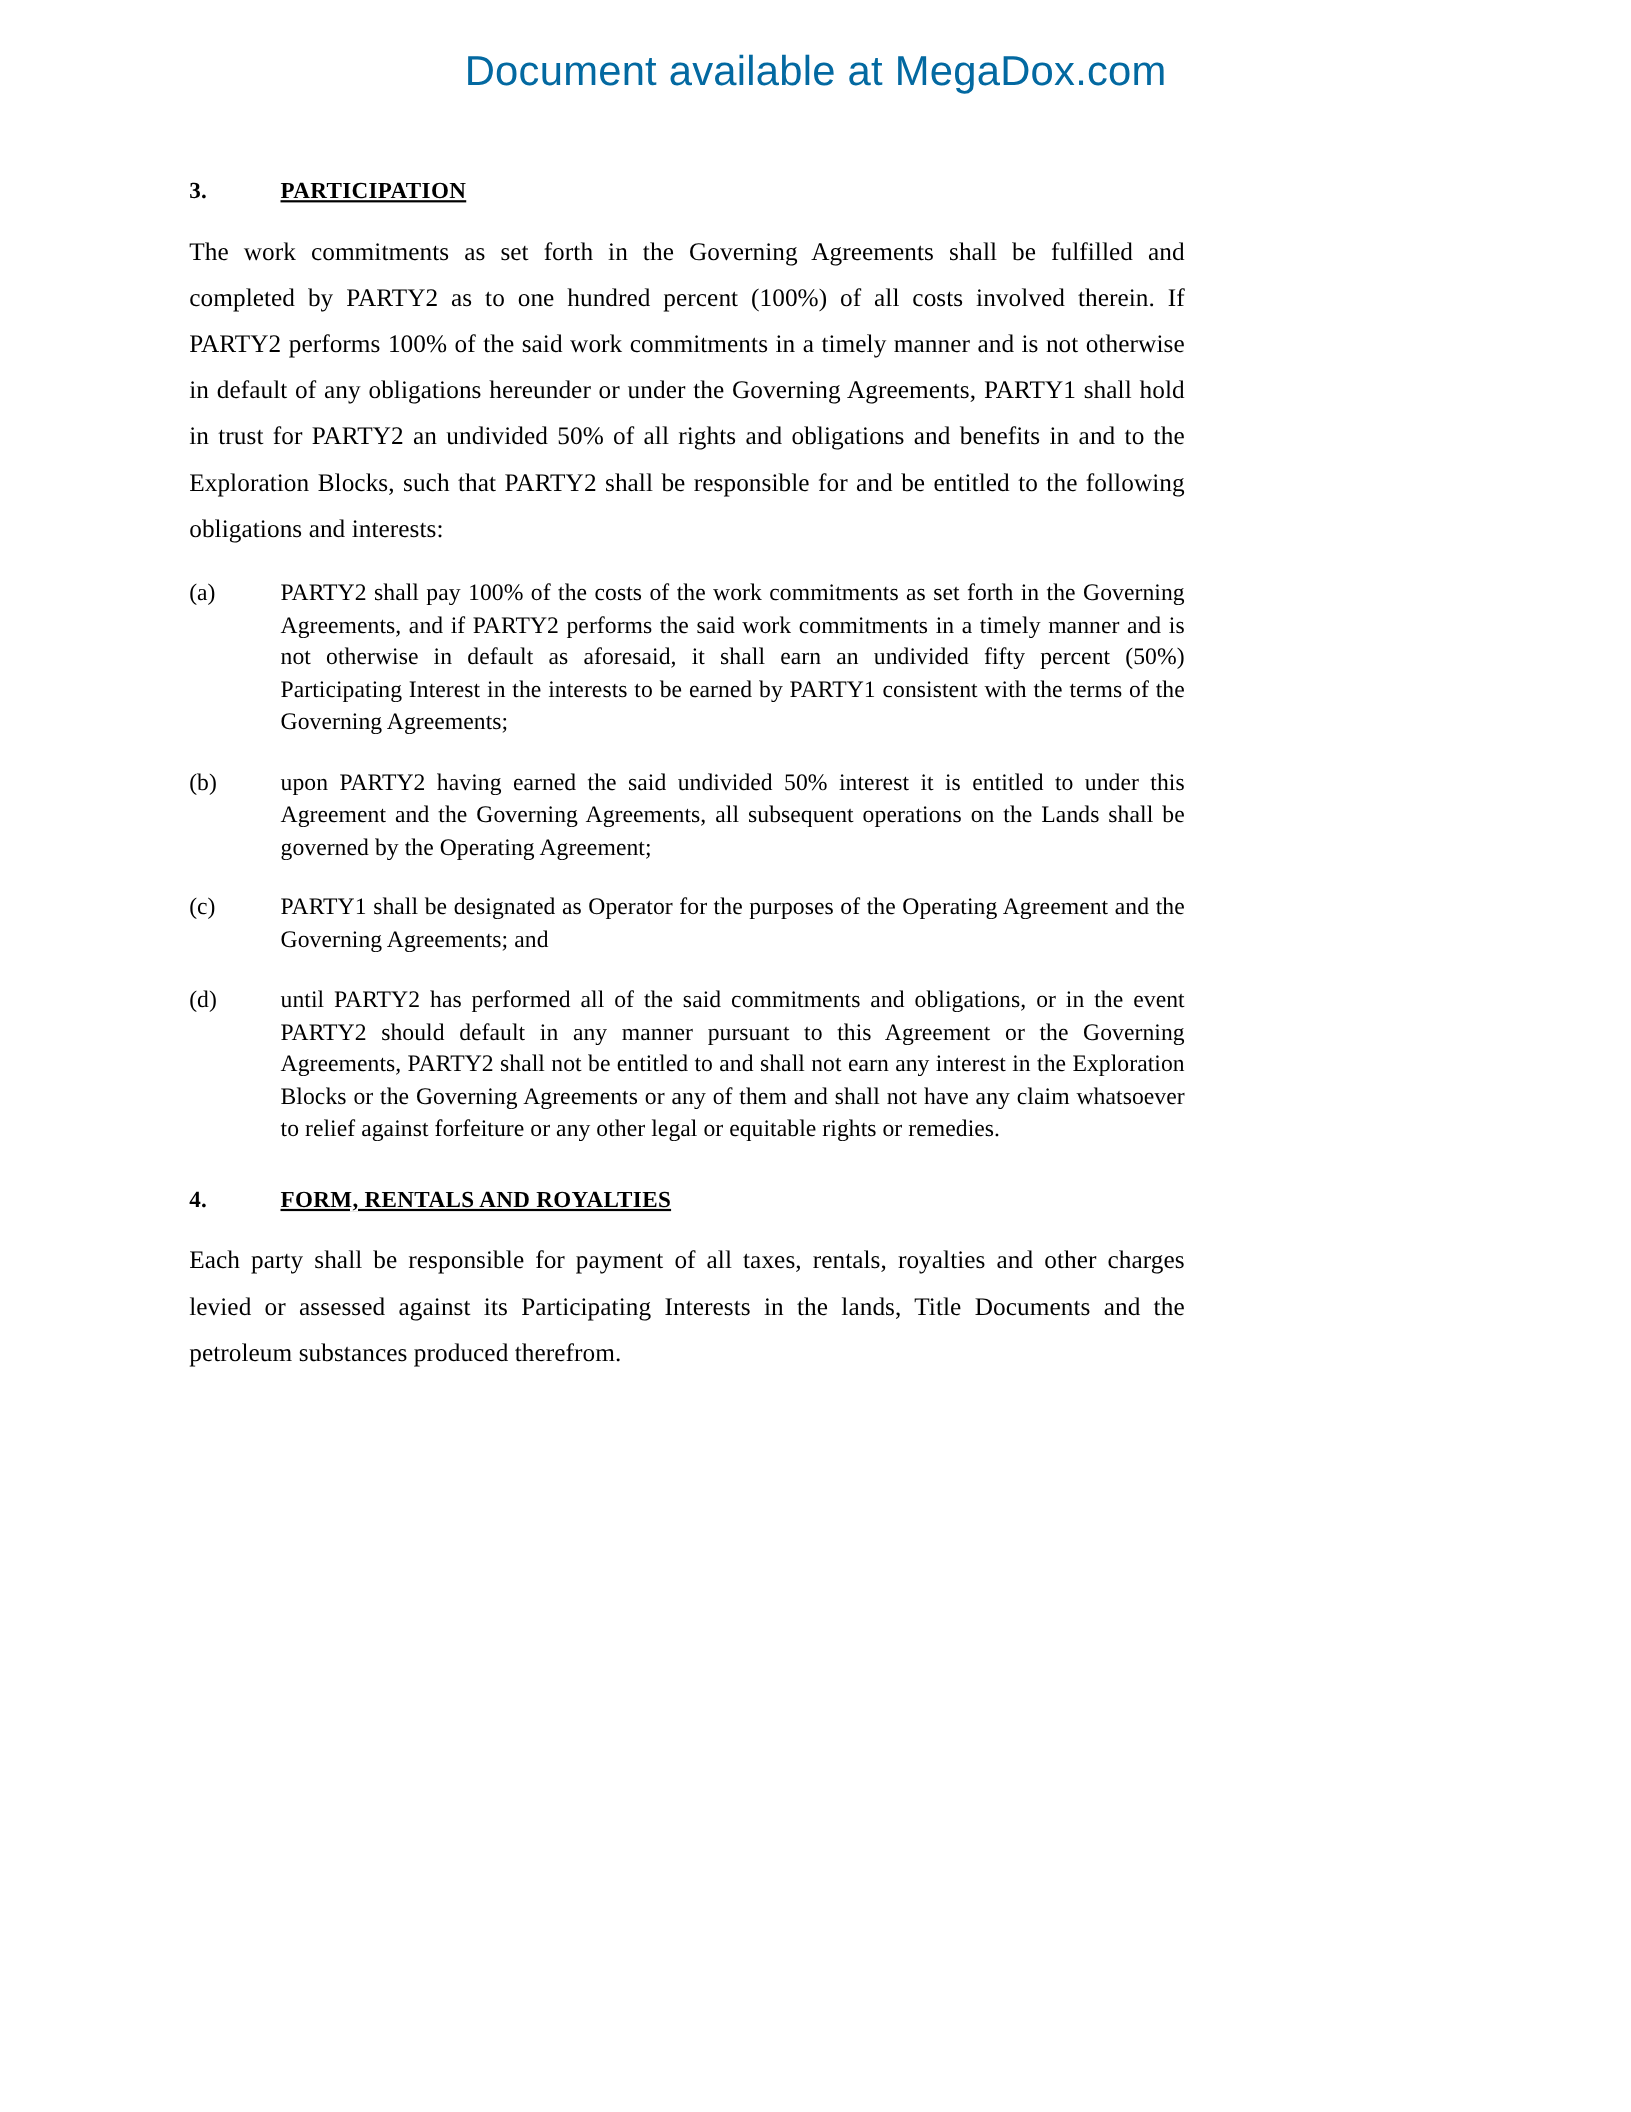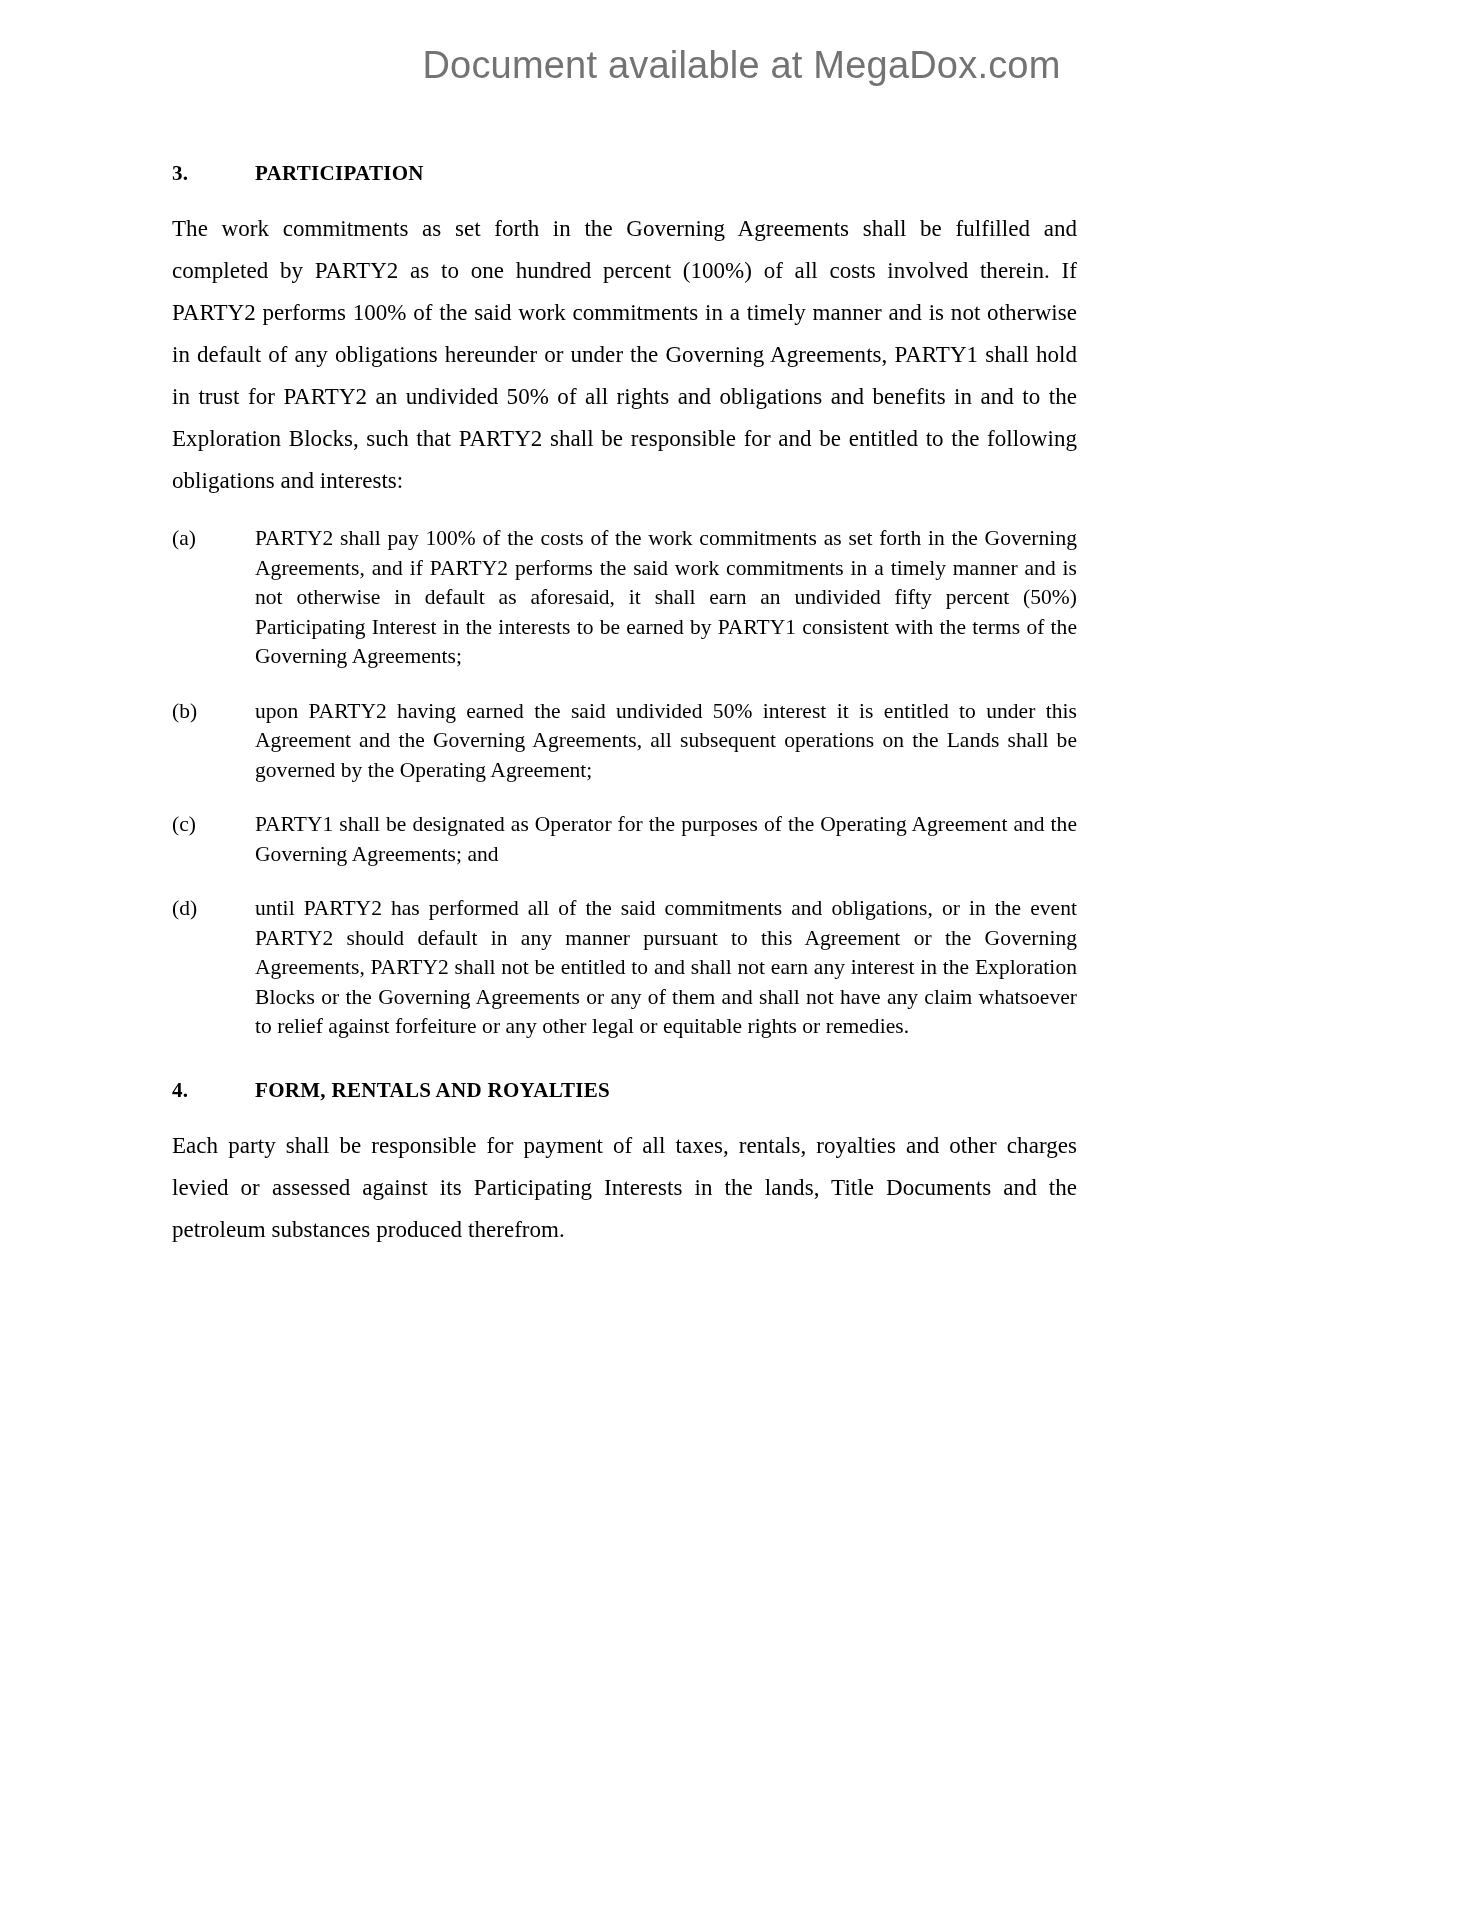--- a/index.html
+++ b/index.html
@@ -23,21 +23,21 @@
   
   .watermark {
     position: absolute;
     top: 42px;
     left: 0;
     width: 1483px;
     text-align: center;
     font-family: "Liberation Sans", "DejaVu Sans", sans-serif;
     font-size: 38px;
     line-height: 46px;
-    color: #737373;
+    color: #0369a1;
     letter-spacing: 0.2px;
     white-space: nowrap;
   }
   
   .doc {
     position: absolute;
     top: 160px;
     left: 172px;
     width: 905px;
   }
@@ -48,20 +48,21 @@
     line-height: 26px;
     letter-spacing: 0.3px;
     margin: 0 0 22px 0;
   }
   .section-heading .num {
     width: 83px;
     flex: 0 0 83px;
   }
   .section-heading .ttl {
     flex: 1 1 auto;
+    text-decoration: underline;
   }
   p.body-text {
     margin: 0 0 22px 0;
     font-size: 23px;
     line-height: 42px;
     text-align: justify;
     text-justify: inter-word;
     letter-spacing: 0.05px;
   }
   p.body-text:last-child { margin-bottom: 0; }

